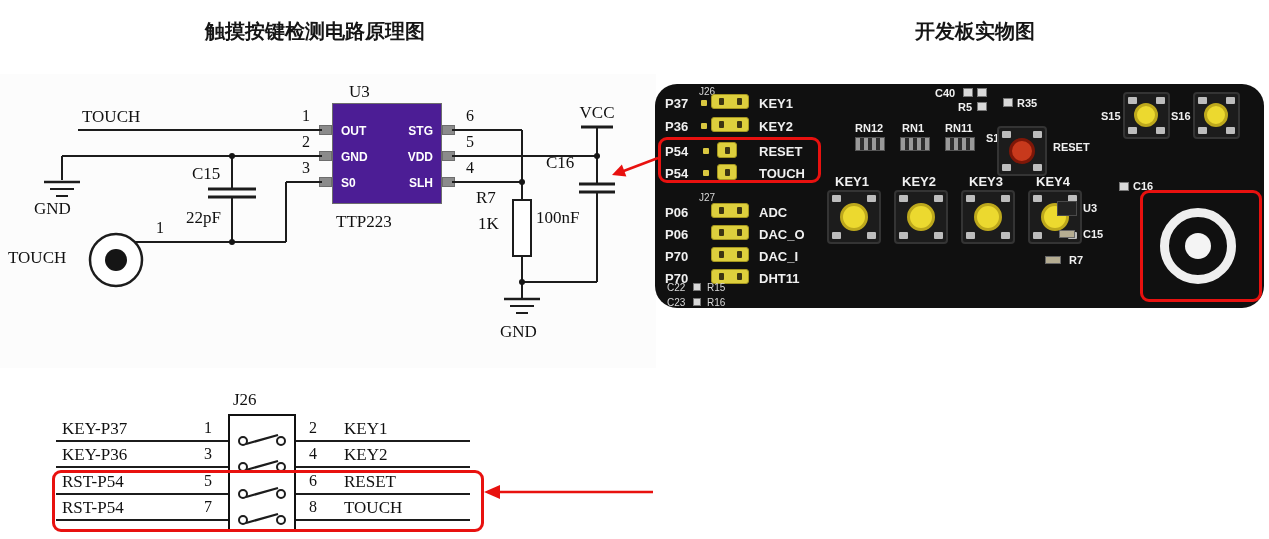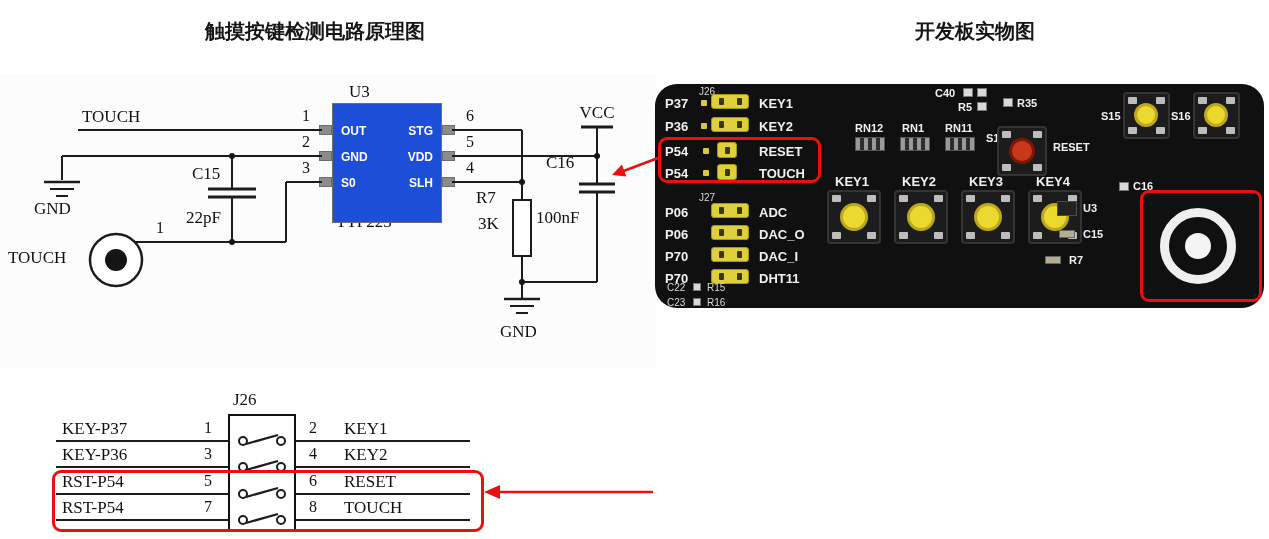--- a/index.html
+++ b/index.html
@@ -4,21 +4,21 @@
 <style>
   *{margin:0;padding:0;box-sizing:border-box}
   html,body{width:1269px;height:539px;background:#fff;font-family:"Liberation Sans",sans-serif}
   .canvas{position:relative;width:1269px;height:539px;overflow:hidden;background:#fff}
   .title{position:absolute;font-size:20px;font-weight:bold;color:#151515;text-align:center;white-space:nowrap}
   .schembg{position:absolute;left:0;top:74px;width:656px;height:294px;background:#fcfcfc}
   
   .slbl{position:absolute;font-family:"Liberation Serif",serif;font-size:17px;color:#101010;white-space:nowrap}
   .pnum{position:absolute;font-family:"Liberation Serif",serif;font-size:16px;color:#101010;width:20px;text-align:center}
   
-  .chip{position:absolute;left:332px;top:103px;width:110px;height:120px;background:#1d4ed8;border:1px solid #6d6d6d}
+  .chip{position:absolute;left:332px;top:103px;width:110px;height:101px;background:#4c1d95;border:1px solid #6d6d6d}
   .chip .pname{position:absolute;color:#fff;font-size:12px;font-weight:bold}
   .stub{position:absolute;width:13px;height:10px;background:#8b8b8b;border:1px solid #6d6d6d}
   
   .conn{position:absolute;left:228px;top:414px;width:68px;height:117px;border:2px solid #111;background:#fff}
   
   .board{position:absolute;left:655px;top:84px;width:609px;height:224px;background:#101010;border-radius:22px;z-index:1}
   .bl{position:absolute;color:#f0f0f0;font-weight:bold;white-space:nowrap}.bl.s13{font-size:13px}.bl.s11{font-size:11px}.bl.s10{font-size:10px;font-weight:normal;color:#d8d8d8}
   .jumper{position:absolute;width:38px;height:15px;background:#ddcf3d;border:1px solid #a5961f;border-radius:3px;display:flex;align-items:center;justify-content:space-around}
   .jumper.small{width:20px;height:16px}
   .jhole{width:5px;height:7px;background:#3c3512;border-radius:1px}
@@ -146,21 +146,21 @@
   <div class="slbl" style="left:192px;top:164px">C15</div>
   <div class="slbl" style="left:186px;top:208px">22pF</div>
   <div class="slbl" style="left:8px;top:248px">TOUCH</div>
   <div class="pnum" style="left:150px;top:219px">1</div>
   <div class="slbl" style="left:349px;top:82px">U3</div>
   <div class="slbl" style="left:336px;top:212px">TTP223</div>
   <div class="slbl" style="left:577px;top:103px;width:40px;text-align:center">VCC</div>
   <div class="slbl" style="left:546px;top:153px">C16</div>
   <div class="slbl" style="left:536px;top:208px">100nF</div>
   <div class="slbl" style="left:476px;top:188px">R7</div>
-  <div class="slbl" style="left:478px;top:214px">3K</div>
+  <div class="slbl" style="left:478px;top:214px">1K</div>
   <div class="slbl" style="left:500px;top:322px">GND</div>
 
   <div class="pnum" style="left:296px;top:107px">1</div>
   <div class="pnum" style="left:296px;top:133px">2</div>
   <div class="pnum" style="left:296px;top:159px">3</div>
   <div class="pnum" style="left:460px;top:107px">6</div>
   <div class="pnum" style="left:460px;top:133px">5</div>
   <div class="pnum" style="left:460px;top:159px">4</div>
 
   <div class="chip">

